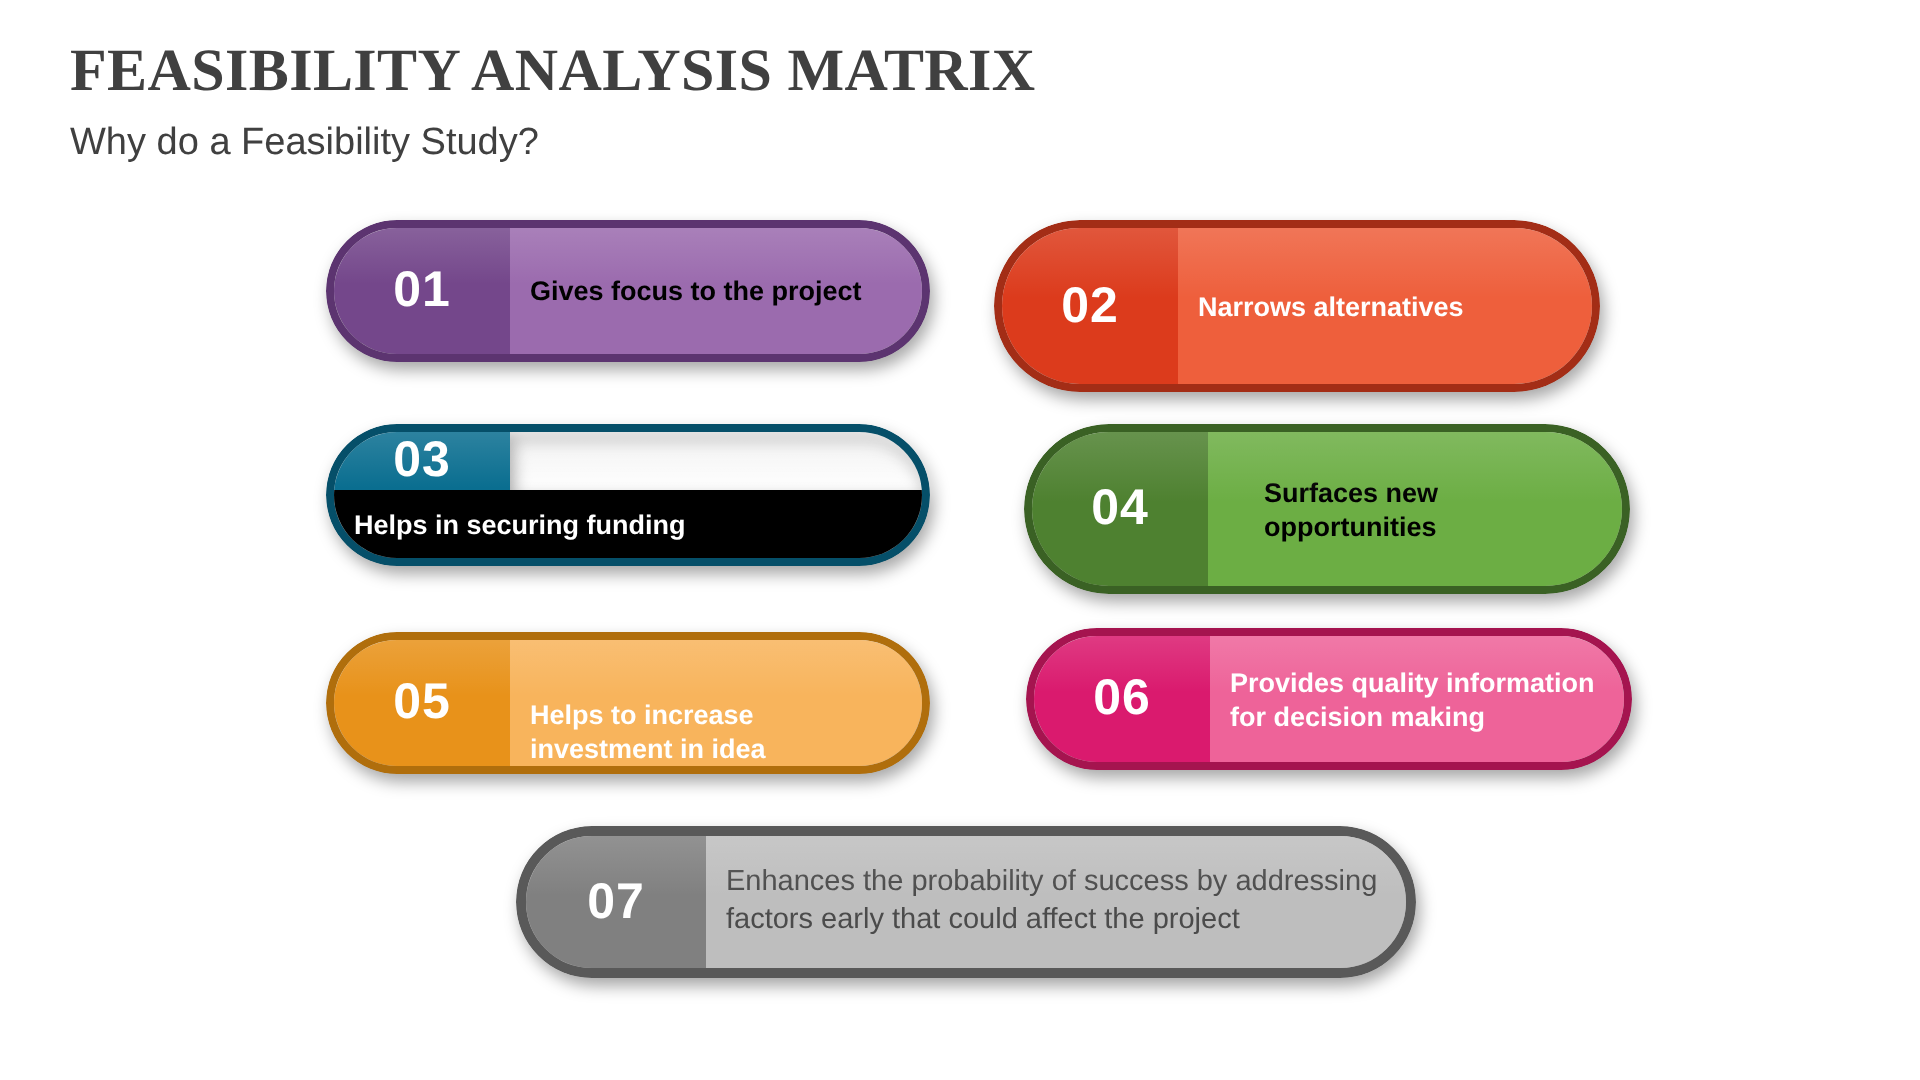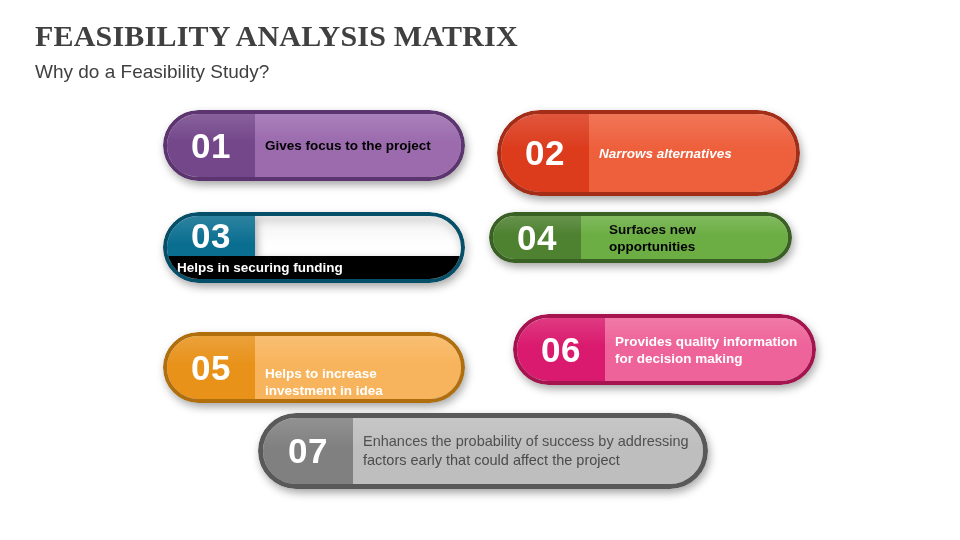--- a/index.html
+++ b/index.html
@@ -48,21 +48,21 @@
     display:flex;
     align-items:stretch;
   }
   .num{
     flex:0 0 auto;
     display:flex;
     align-items:center;
     justify-content:center;
     color:#ffffff;
     font-weight:bold;
-    font-size:35px;
+    font-size:25px;
     letter-spacing:0.5px;
   }
   .txt{
     flex:1 1 auto;
     display:flex;
     align-items:center;
     padding-left:10px;
     padding-right:8px;
     color:#ffffff;
     font-weight:bold;
@@ -100,54 +100,54 @@
           <span>Gives focus to the project</span>
         </div>
       </div>
       <div class="gloss"></div>
     </div>
   </div>
 
   <div class="pill" style="left:497px;top:110px;width:303px;height:86px;">
     <div class="inner" style="border-color: rgb(163, 45, 22); border-width: 4px;">
       <div class="num" style="width: 88px; background: rgb(220, 59, 28);">02</div>
-      <div class="txt" style="background: rgb(238, 95, 60); color: rgb(255, 255, 255); font-style: italic;">
+      <div class="txt" style="background: rgb(238, 95, 60); color: rgb(255, 255, 255);">
         <div>
           <span>Narrows alternatives</span>
         </div>
       </div>
       <div class="gloss"></div>
     </div>
   </div>
 
   <div class="pill" style="left:163px;top:212px;width:302px;height:71px;">
     <div class="inner" style="border-color: rgb(5, 79, 105); border-width: 4px; flex-direction: column;">
       <div class="num" style="width: 88px; background: rgb(10, 110, 144);">03</div>
       <div class="txt" style="background: #000000; color: rgb(255, 255, 255);">
         <div>
           <span>Helps in securing funding</span>
         </div>
       </div>
       <div class="gloss"></div>
     </div>
   </div>
 
-  <div class="pill" style="left:489px;top:212px;width:303px;height:51px;">
+  <div class="pill" style="left:512px;top:212px;width:303px;height:85px;">
     <div class="inner" style="border-color: rgb(58, 97, 36); border-width: 4px;">
       <div class="num" style="width: 88px; background: rgb(78, 129, 48);">04</div>
       <div class="txt" style="background: rgb(108, 174, 68); color: #000000; padding-left: 28px;">
         <div>
           <span>Surfaces new opportunities</span>
         </div>
       </div>
       <div class="gloss"></div>
     </div>
   </div>
 
-  <div class="pill" style="left:163px;top:332px;width:302px;height:71px;text-decoration:underline;">
+  <div class="pill" style="left:163px;top:316px;width:302px;height:71px;text-decoration:underline;">
     <div class="inner" style="border-color: rgb(176, 110, 12); border-width: 4px;">
       <div class="num" style="width: 88px; background: rgb(232, 146, 26);">05</div>
       <div class="txt" style="background: rgb(248, 180, 92); color: rgb(255, 255, 255); align-items: flex-end;">
         <div>
           <span>Helps to increase</span>
           <span>investment in idea</span>
         </div>
       </div>
       <div class="gloss"></div>
     </div>

